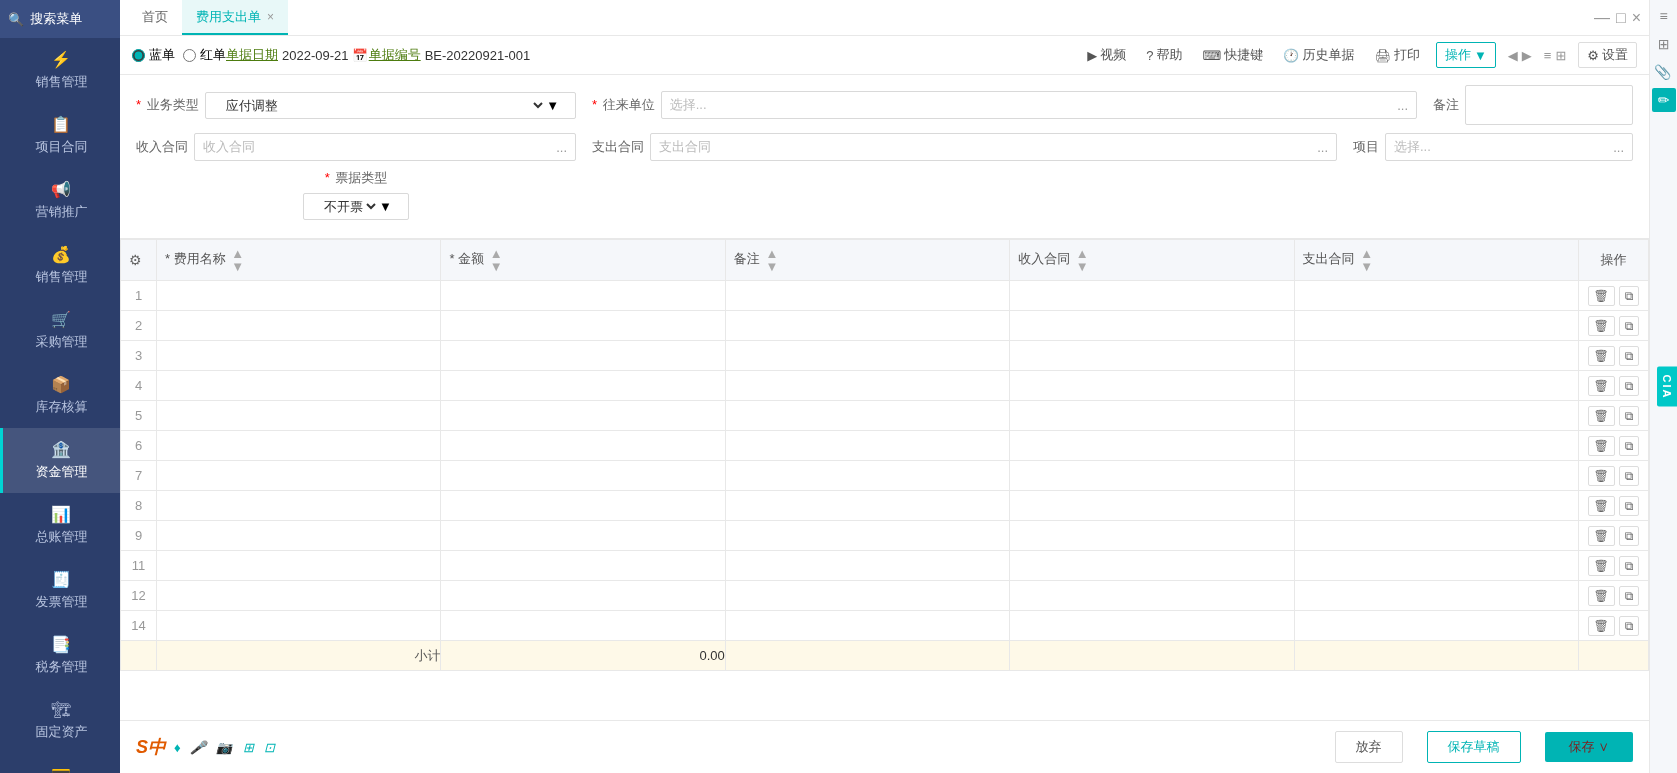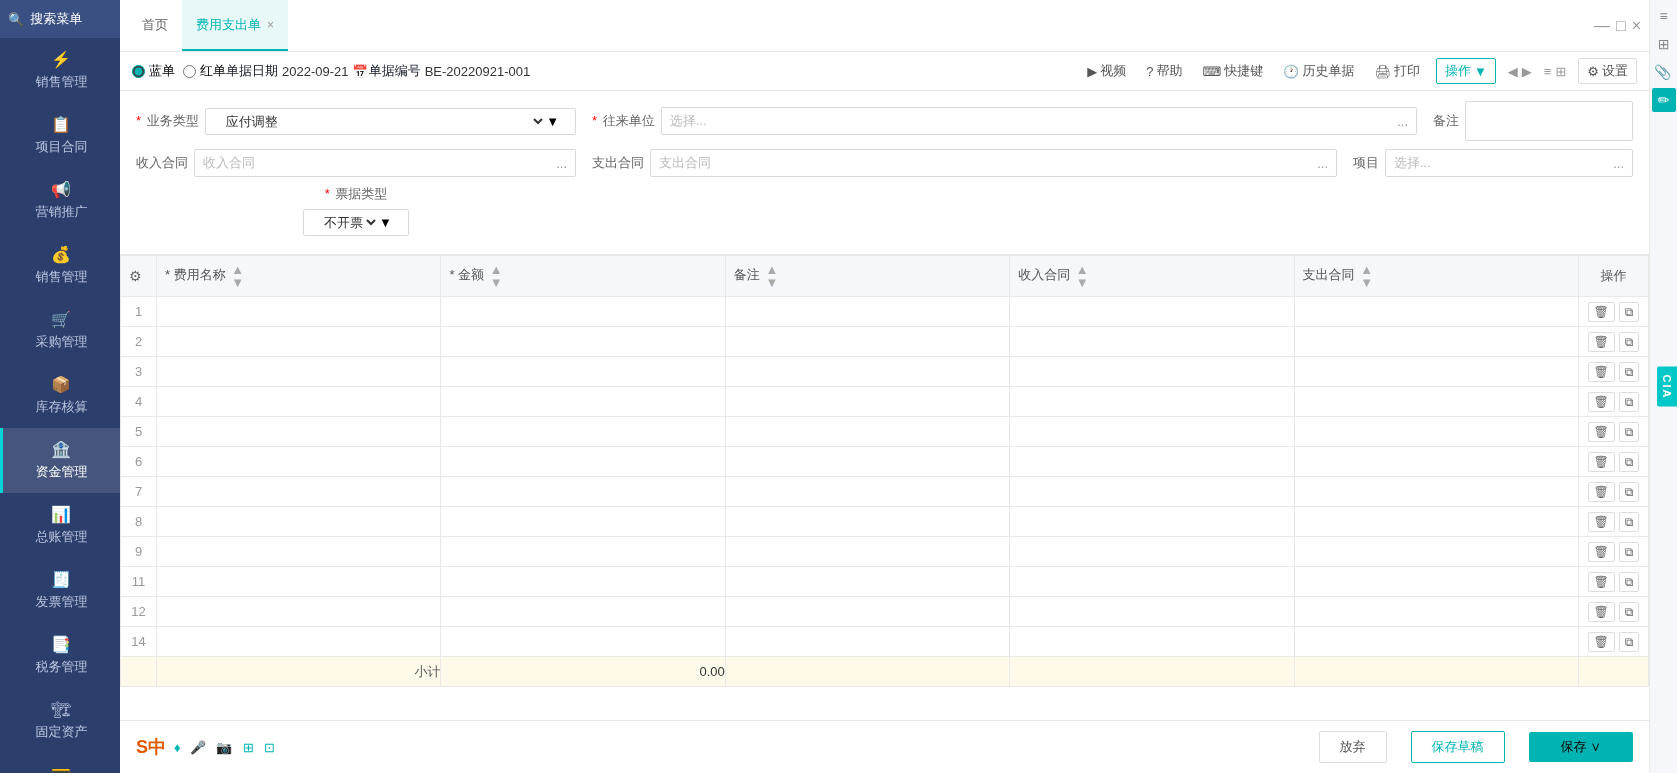--- a/index.html
+++ b/index.html
@@ -46,21 +46,21 @@
       background: #fff;
       overflow: hidden;
     }
 
     
     .tab-bar {
       background: #fff;
       border-bottom: 1px solid #e8e8e8;
       display: flex;
       align-items: center;
-      height: 52px;
+      height: 36px;
       padding: 0 8px;
       flex-shrink: 0;
     }
     .tab {
       display: flex;
       align-items: center;
       padding: 6px 14px;
       color: #666;
       cursor: pointer;
       font-size: 13px;
@@ -104,21 +104,21 @@
       align-items: center;
       gap: 8px;
     }
     .radio-item {
       display: flex;
       align-items: center;
       gap: 4px;
       cursor: pointer;
     }
     .radio-item input { accent-color: #00b4b4; }
-    .field-label { color: #0f172a; }
+    .field-label { color: #4d7c0f; text-decoration: underline; }
     .field-value { color: #333; font-weight: 500; }
     .toolbar-btn {
       display: flex;
       align-items: center;
       gap: 3px;
       color: #555;
       cursor: pointer;
       font-size: 12px;
       padding: 2px 4px;
     }
@@ -312,20 +312,21 @@
       justify-content: space-between;
       padding: 10px 16px;
       background: #fff;
       border-top: 1px solid #e8e8e8;
       flex-shrink: 0;
     }
     .bottom-bar-left {
       display: flex;
       align-items: center;
       gap: 8px;
+      font-style: italic;
     }
     .bottom-brand {
       display: flex;
       align-items: center;
       gap: 4px;
       font-size: 14px;
       color: #e05a00;
       font-weight: bold;
     }
     .bottom-icons {
@@ -354,24 +355,24 @@
       background: #fff;
       padding: 6px 20px;
       cursor: pointer;
       border-radius: 2px;
       color: #00b4b4;
       font-size: 13px;
     }
     .btn-save {
       border: none;
       background: #00b4b4;
-      padding: 6px 32px;
-      cursor: pointer;
-      border-radius: 2px;
-      color: #000000;
+      padding: 6px 24px;
+      cursor: pointer;
+      border-radius: 2px;
+      color: #7f1d1d;
       font-size: 13px;
       display: flex;
       align-items: center;
       gap: 4px;
     }
 
     
     .right-panel {
       width: 28px;
       background: #f5f7fa;

